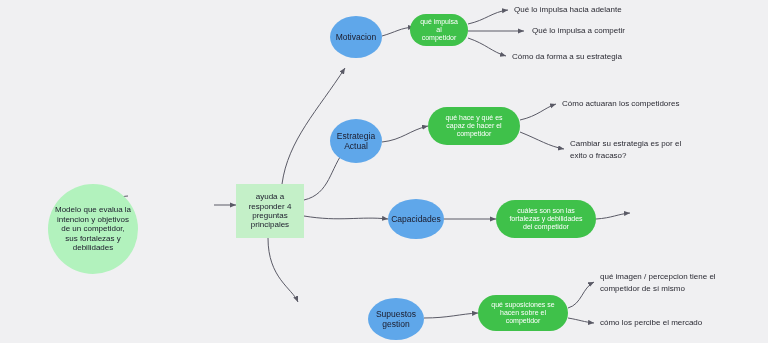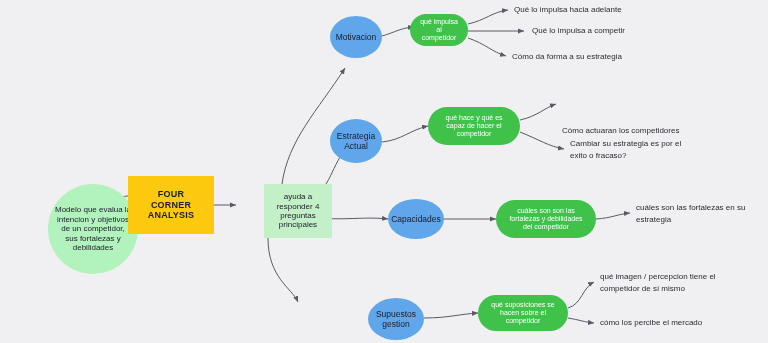--- a/index.html
+++ b/index.html
@@ -127,25 +127,22 @@
 
       <path d="M424,318 C448,318 460,314 478,313"></path>
 
       <path d="M568,308 C582,304 582,288 594,282"></path>
       <path d="M568,318 C580,320 584,322 594,323"></path>
     </g>
   </svg>
 
   <div class="node node-root-ellipse" style="left:8px; top:184px; width:90px; height:90px;">Modelo que evalua la intencion y objetivos de un competidor, sus fortalezas y debilidades</div>
 
-  <div class="node node-yellow-rect" style="left:128px; top:176px; width:86px; height:58px;">FOUR
-CORNER
-ANALYSIS</div>
 
-  <div class="node node-green-rect" style="left:236px; top:184px; width:68px; height:54px;margin-left:28px;">ayuda a
+  <div class="node node-green-rect" style="left:236px; top:184px; width:68px; height:54px;">ayuda a
 responder 4
 preguntas
 principales</div>
 
   <div class="node node-blue-ellipse" style="left:330px; top:16px; width:52px; height:42px;">Motivacion</div>
 
   <div class="node node-blue-ellipse" style="left:330px; top:119px; width:52px; height:44px;">Estrategia
 Actual</div>
 
   <div class="node node-blue-ellipse" style="left:368px; top:298px; width:56px; height:42px;">Supuestos
@@ -165,24 +162,22 @@
 del competidor</div>
 
   <div class="node node-green-round" style="left:478px; top:295px; width:90px; height:36px;">qué suposiciones se
 hacen sobre el
 competidor</div>
 
   <div class="node node-leaf-text" style="left:514px; top:3px; width:180px; height:14px;">Qué lo impulsa hacia adelante</div>
   <div class="node node-leaf-text" style="left:532px; top:24px; width:180px; height:14px;">Qué lo impulsa a competir</div>
   <div class="node node-leaf-text" style="left:512px; top:50px; width:190px; height:14px;">Cómo da forma a su estrategia</div>
 
-  <div class="node node-leaf-text" style="left:562px; top:97px; width:200px; height:14px;margin-top:27px;">Cómo actuaran los competidores</div>
+  <div class="node node-leaf-text" style="left:562px; top:97px; width:200px; height:14px;">Cómo actuaran los competidores</div>
   <div class="node node-leaf-text" style="left:570px; top:136px; width:180px; height:28px;">Cambiar su estrategia es por el
 exito o fracaso?</div>
 
-  <div class="node node-leaf-text" style="left:636px; top:200px; width:132px; height:28px;">cuáles son las fortalezas en su
-estrategia</div>
 
   <div class="node node-leaf-text" style="left:600px; top:269px; width:168px; height:28px;">qué imagen / percepcion tiene el
 competidor de sí mismo</div>
   <div class="node node-leaf-text" style="left:600px; top:316px; width:168px; height:14px;">cómo los percibe el mercado</div>
 
 </div>
 
 </body></html>

